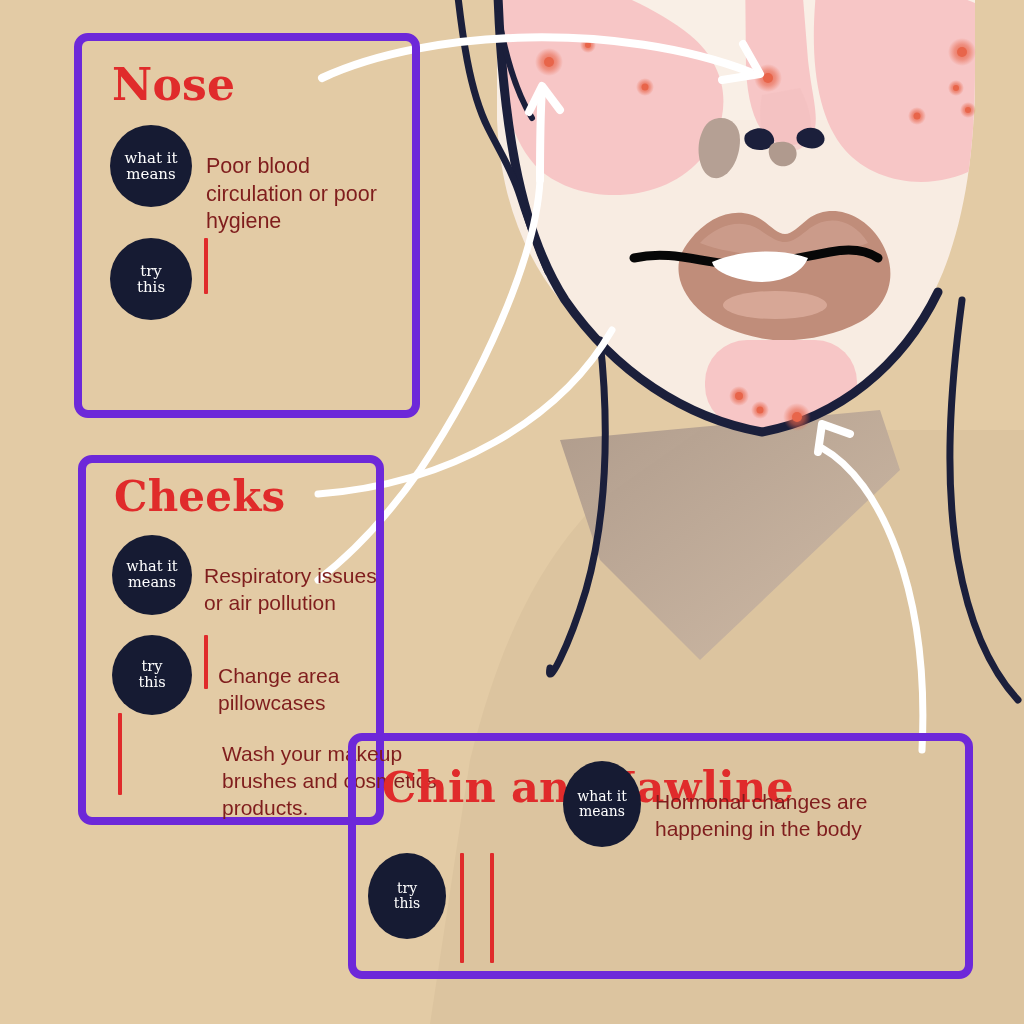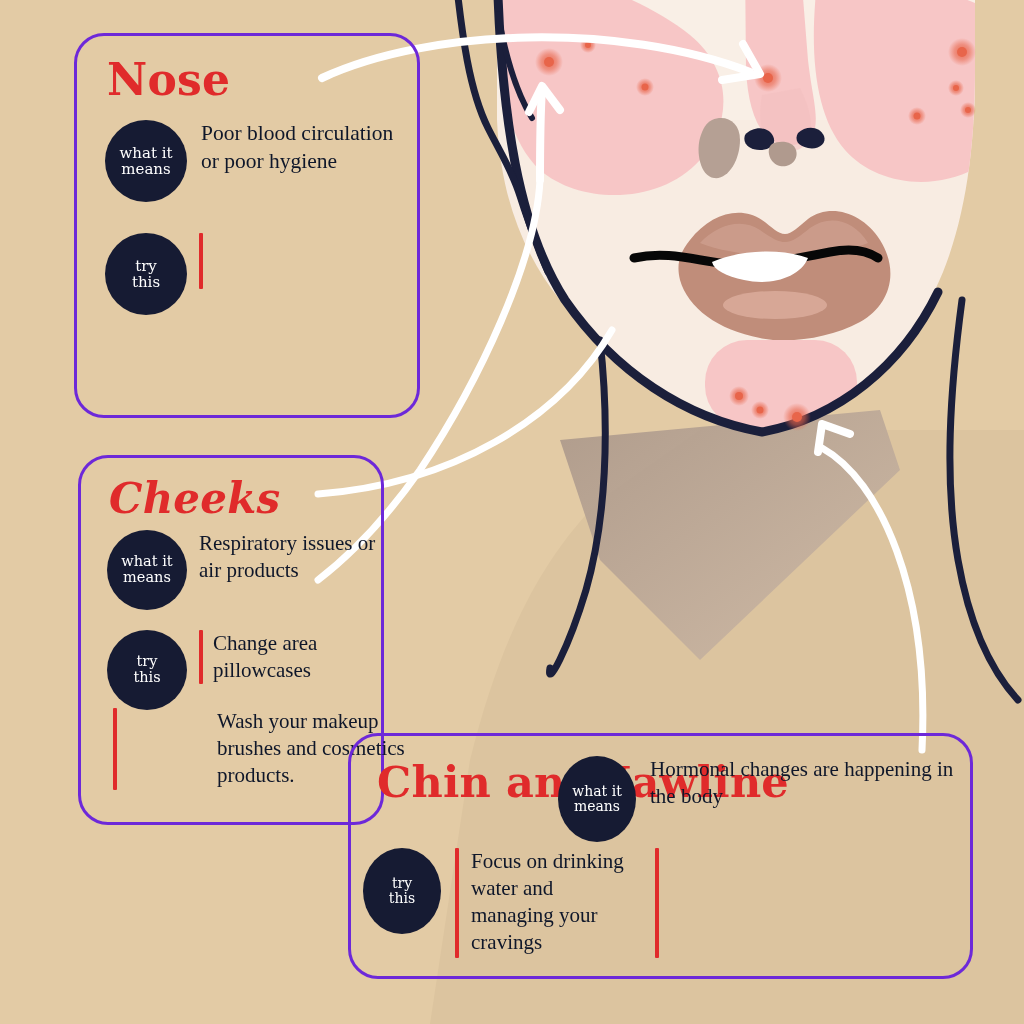--- a/index.html
+++ b/index.html
@@ -12,22 +12,22 @@
   #stage {
     position: relative;
     width: 1024px; height: 1024px;
     background: #e3cba5;
   }
   #face-art { position: absolute; inset: 0; width: 1024px; height: 1024px; }
   #arrow-art { position: absolute; inset: 0; width: 1024px; height: 1024px; pointer-events: none; }
 
   .card {
     position: absolute;
-    border: 3px solid #6d28d9;
-    border-radius: 30px;
+    border: 8px solid #6d28d9;
+    border-radius: 14px;
     background: transparent;
     padding-left: 21px;
   }
   .card-title {
     color: #e02b2b;
     font-family: "DejaVu Serif", "Liberation Serif", serif;
     font-weight: 700;
     line-height: 1.0;
     letter-spacing: 0.2px;
   }
@@ -42,43 +42,44 @@
     justify-content: center;
     text-align: left;
     font-family: "DejaVu Serif", "Liberation Serif", serif;
     font-weight: 400;
     line-height: 1.08;
     flex: none;
   }
 
   .row { display: flex; align-items: flex-start; }
   .bodytext {
-    color: #0f172a;
-    font-family: Liberation Serif, serif;
+    color: #7f1d1d;
+    font-family: Liberation Sans, sans-serif;
     line-height: 1.28;
+    margin-top: 28px;
   }
   .redbar {
     width: 4px;
     background: #e02b2b;
     flex: none;
     border-radius: 1px;
   }
 
   
   #card-nose { left: 74px; top: 33px; width: 346px; height: 385px; }
   #card-nose .card-title { position: absolute; left: 30px; top: 22px; font-size: 44px; }
   #nose-row-1 { position: absolute; left: 28px; top: 84px; width: 300px; }
   #nose-row-2 { position: absolute; left: 28px; top: 197px; width: 300px; }
   #nose-row-3 { position: absolute; left: 26px; top: 291px; width: 306px; }
   #card-nose .badge { width: 82px; height: 82px; font-size: 15px; }
   #card-nose .bodytext { font-size: 21.5px; }
 
   
   #card-cheeks { left: 78px; top: 455px; width: 306px; height: 370px; }
-  #card-cheeks .card-title { position: absolute; left: 28px; top: 20px; font-size: 42px; font-style: italic; }
+  #card-cheeks .card-title { position: absolute; left: 28px; top: 13px; font-size: 42px; }
   #cheeks-row-1 { position: absolute; left: 26px; top: 72px; width: 272px; }
   #cheeks-row-2 { position: absolute; left: 26px; top: 172px; width: 272px; }
   #cheeks-row-3 { position: absolute; left: 32px; top: 250px; width: 320px; gap: 44px; }
   #card-cheeks .badge { width: 80px; height: 80px; font-size: 14.5px; }
   #card-cheeks .bodytext { font-size: 21px; }
 
   
   #card-chin { left: 348px; top: 733px; width: 625px; height: 246px; }
   #card-chin .card-title { position: absolute; left: 26px; top: 22px; font-size: 43px; line-height: 1.12; }
   #chin-row-1 { position: absolute; left: 207px; top: 20px; width: 400px; }
@@ -254,21 +255,21 @@
 
   <div class="card" id="card-cheeks">
     <div class="card-title">Cheeks</div>
 
     <div class="row" id="cheeks-row-1">
       <div class="badge">
         <span>what it</span>
         <span>means</span>
       </div>
       <div class="gap12"></div>
-      <div class="bodytext">Respiratory issues or air products</div>
+      <div class="bodytext">Respiratory issues or air pollution</div>
     </div>
 
     <div class="row" id="cheeks-row-2">
       <div class="badge">
         <span>try</span>
         <span>this</span>
       </div>
       <div class="gap12"></div>
       <div class="redbar" style="height:54px"></div>
       <div class="gap10"></div>
@@ -295,20 +296,19 @@
     </div>
 
     <div class="row" id="chin-row-2">
       <div class="badge tt">
         <span>try</span>
         <span>this</span>
       </div>
       <div class="gap14"></div>
       <div class="redbar" style="height:110px"></div>
       <div class="gap12"></div>
-      <div class="bodytext" style="width:170px">Focus on drinking water and managing your cravings</div>
       <div class="gap14"></div>
       <div class="redbar" style="height:110px"></div>
       <div class="gap12"></div>
     </div>
   </div>
 
 </div>
 
 </body></html>

